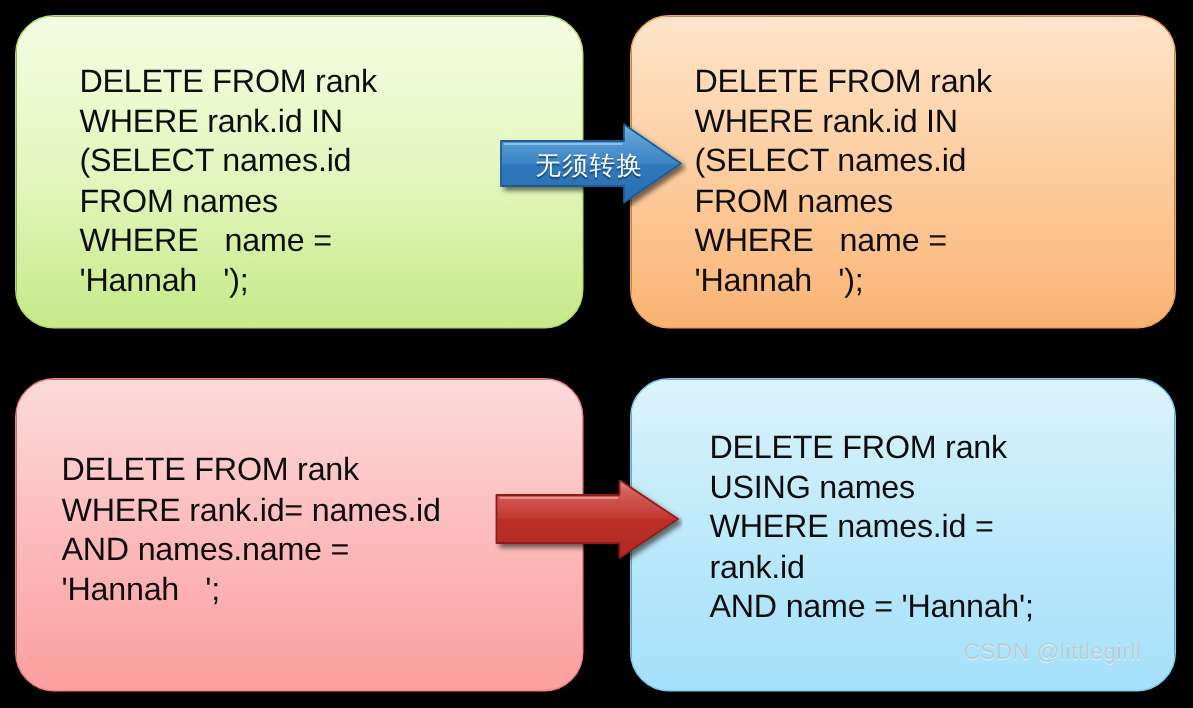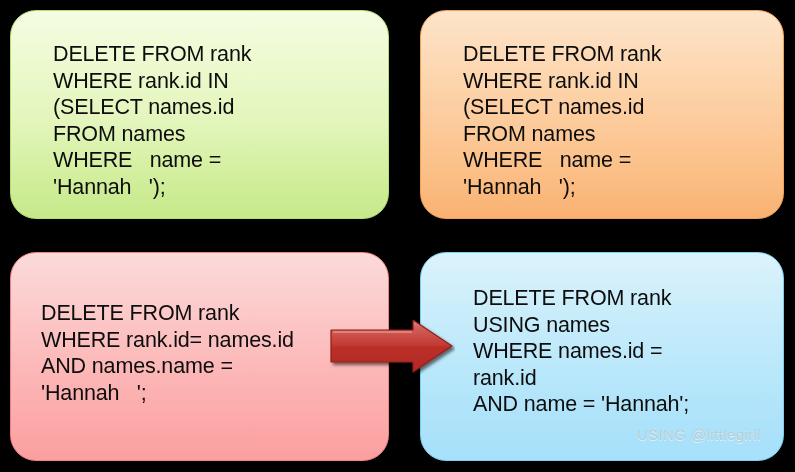--- a/index.html
+++ b/index.html
@@ -136,23 +136,42 @@
 AND names.name =
 'Hannah   ';</div>
   </div>
 
   <div class="box" id="box-blue">
     <div class="sql">DELETE FROM rank
 USING names
 WHERE names.id =
 rank.id
 AND name = 'Hannah';</div>
-    <div id="watermark">USING @littlegirll</div>
+    <div id="watermark">CSDN @littlegirll</div>
   </div>
 
+  <div class="arrow-wrap" id="arrow-blue">
+    <svg width="126" height="56" viewBox="0 0 126 56">
+      <defs>
+        <linearGradient id="gradBlueArrow" x1="0" y1="0" x2="0" y2="1">
+          <stop offset="0%" stop-color="#7ab4e0"></stop>
+          <stop offset="16%" stop-color="#5a9ed4"></stop>
+          <stop offset="50%" stop-color="#3b84c4"></stop>
+          <stop offset="52%" stop-color="#2f78bc"></stop>
+          <stop offset="100%" stop-color="#2a6fb2"></stop>
+        </linearGradient>
+        <filter id="shBlue" x="-25%" y="-25%" width="160%" height="160%">
+          <feDropShadow dx="2.5" dy="2.5" stdDeviation="1.6" flood-color="#000000" flood-opacity="0.55"></feDropShadow>
+        </filter>
+      </defs>
+      <path d="M 2 12 L 84 12 L 84 1 L 122 27 L 84 53 L 84 42 L 2 42 Z" fill="url(#gradBlueArrow)" stroke="#1f5c96" stroke-width="1.2" stroke-linejoin="round" filter="url(#shBlue)"></path>
+      <path d="M 4 14 L 83 14" stroke="#a8cfe9" stroke-width="1.4" opacity="0.75" fill="none"></path>
+    </svg>
+    <div class="arrow-label">无须转换</div>
+  </div>
 
   <div class="arrow-wrap" id="arrow-red">
     <svg width="126" height="56" viewBox="0 0 126 56">
       <defs>
         <linearGradient id="gradRedArrow" x1="0" y1="0" x2="0" y2="1">
           <stop offset="0%" stop-color="#e08f8b"></stop>
           <stop offset="14%" stop-color="#d2615c"></stop>
           <stop offset="48%" stop-color="#c33a33"></stop>
           <stop offset="52%" stop-color="#bb2f28"></stop>
           <stop offset="100%" stop-color="#b22a24"></stop>

